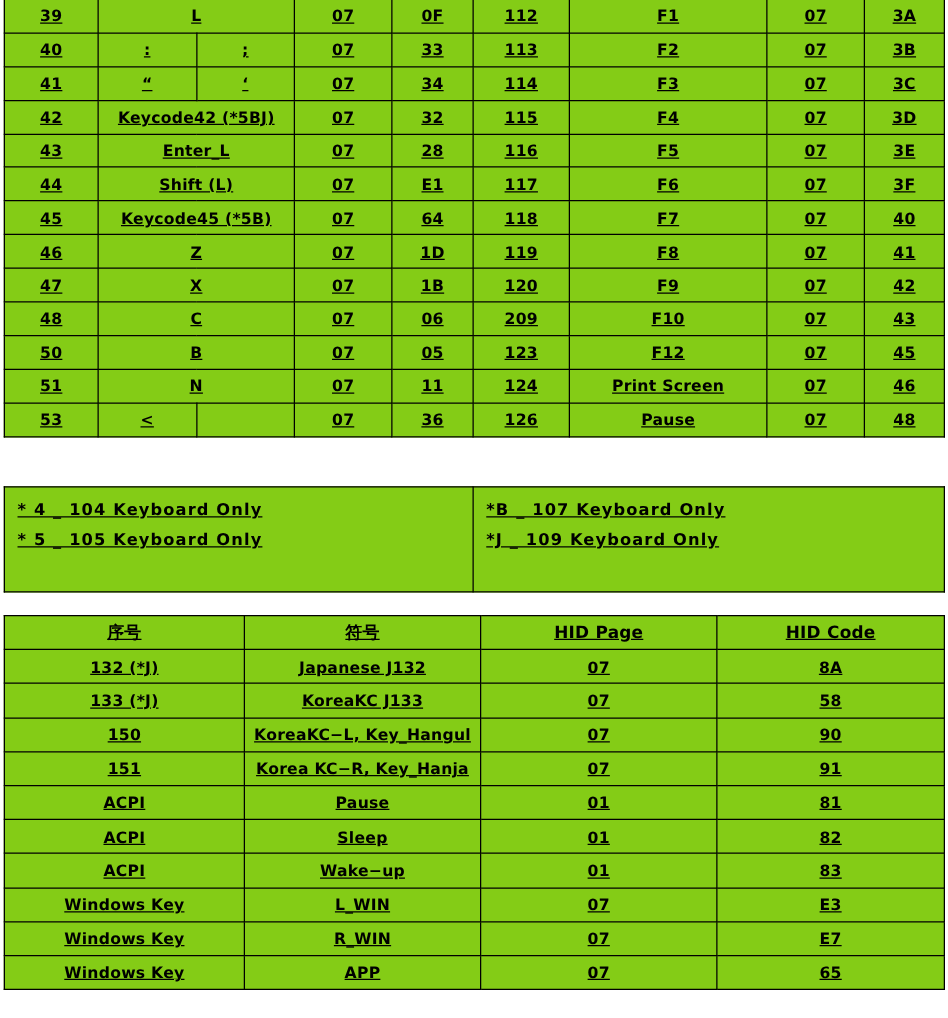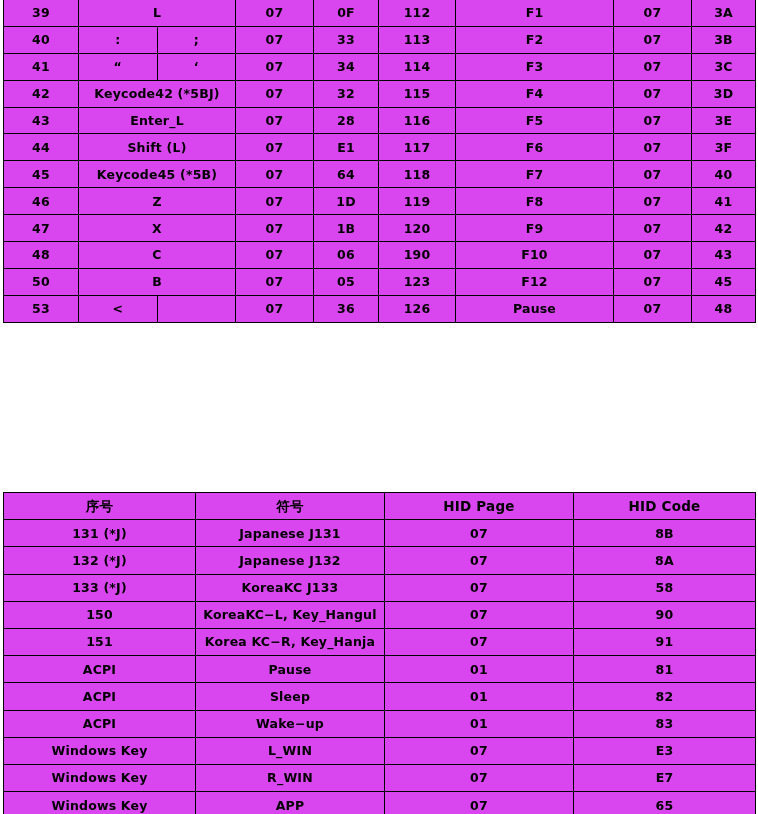--- a/index.html
+++ b/index.html
@@ -20,21 +20,22 @@
     position: relative;
     width: 758px;
     height: 814px;
     box-sizing: border-box;
   }
 
   
   table.grid {
     border-collapse: collapse;
     table-layout: fixed;
-    background: #d946ef;
+    background: #84cc16;
+    text-decoration: underline;
   }
   table.grid td,
   table.grid th {
     border: 1.6px solid #000000;
     text-align: center;
     vertical-align: middle;
     font-weight: bold;
     font-size: 12.5px;
     line-height: 1.05;
     padding: 0;
@@ -232,75 +233,99 @@
             <td>120</td>
             <td class="mono-ish">F9</td>
             <td>07</td>
             <td>42</td>
           </tr>
           <tr>
             <td>48</td>
             <td class="mono-ish" colspan="2">C</td>
             <td>07</td>
             <td>06</td>
-            <td>190</td>
+            <td>209</td>
             <td class="mono-ish">F10</td>
             <td>07</td>
             <td>43</td>
           </tr>
           <tr>
             <td>50</td>
             <td class="mono-ish" colspan="2">B</td>
             <td>07</td>
             <td>05</td>
             <td>123</td>
             <td class="mono-ish">F12</td>
             <td>07</td>
             <td>45</td>
           </tr>
           <tr>
+            <td>51</td>
+            <td class="mono-ish" colspan="2">N</td>
+            <td>07</td>
+            <td>11</td>
+            <td>124</td>
+            <td class="mono-ish">Print Screen</td>
+            <td>07</td>
+            <td>46</td>
+          </tr>
+          <tr>
             <td>53</td>
             <td class="mono-ish">&lt;</td>
             <td class="mono-ish"></td>
             <td>07</td>
             <td>36</td>
             <td>126</td>
             <td class="mono-ish">Pause</td>
             <td>07</td>
             <td>48</td>
           </tr>
         </tbody>
     </table>
   </div>
 
+  <div id="notes-wrap">
+    <table class="grid" id="notes-table">
+      <colgroup>
+          <col class="n-left">
+          <col class="n-right">
+        </colgroup>
+      <tbody>
+        <tr>
+          <td>
+            <span class="note-line">* 4 _ 104 Keyboard Only</span>
+            <span class="note-line">* 5 _ 105 Keyboard Only</span>
+          </td>
+          <td>
+            <span class="note-line">*B _ 107 Keyboard Only</span>
+            <span class="note-line">*J _ 109 Keyboard Only</span>
+          </td>
+        </tr>
+      </tbody>
+    </table>
+  </div>
 
   <div id="bottom-table-wrap">
     <table class="grid" id="bottom-table">
       <colgroup>
         <col class="b-c1">
           <col class="b-c2">
           <col class="b-c3">
           <col class="b-c4">
       </colgroup>
       <thead>
         <tr>
           <th class="cjk">序号</th>
           <th class="cjk">符号</th>
           <th class="sp">HID Page</th>
           <th class="sp">HID Code</th>
         </tr>
       </thead>
       <tbody id="bottom-body">
           <tr>
-            <td class="sp2">131 (*J)</td>
-            <td class="sp2">Japanese J131</td>
-            <td>07</td>
-            <td>8B</td>
-          </tr>
-          <tr>
             <td class="sp2">132 (*J)</td>
             <td class="sp2">Japanese J132</td>
             <td>07</td>
             <td>8A</td>
           </tr>
           <tr>
             <td class="sp2">133 (*J)</td>
             <td class="sp2">KoreaKC J133</td>
             <td>07</td>
             <td>58</td>

